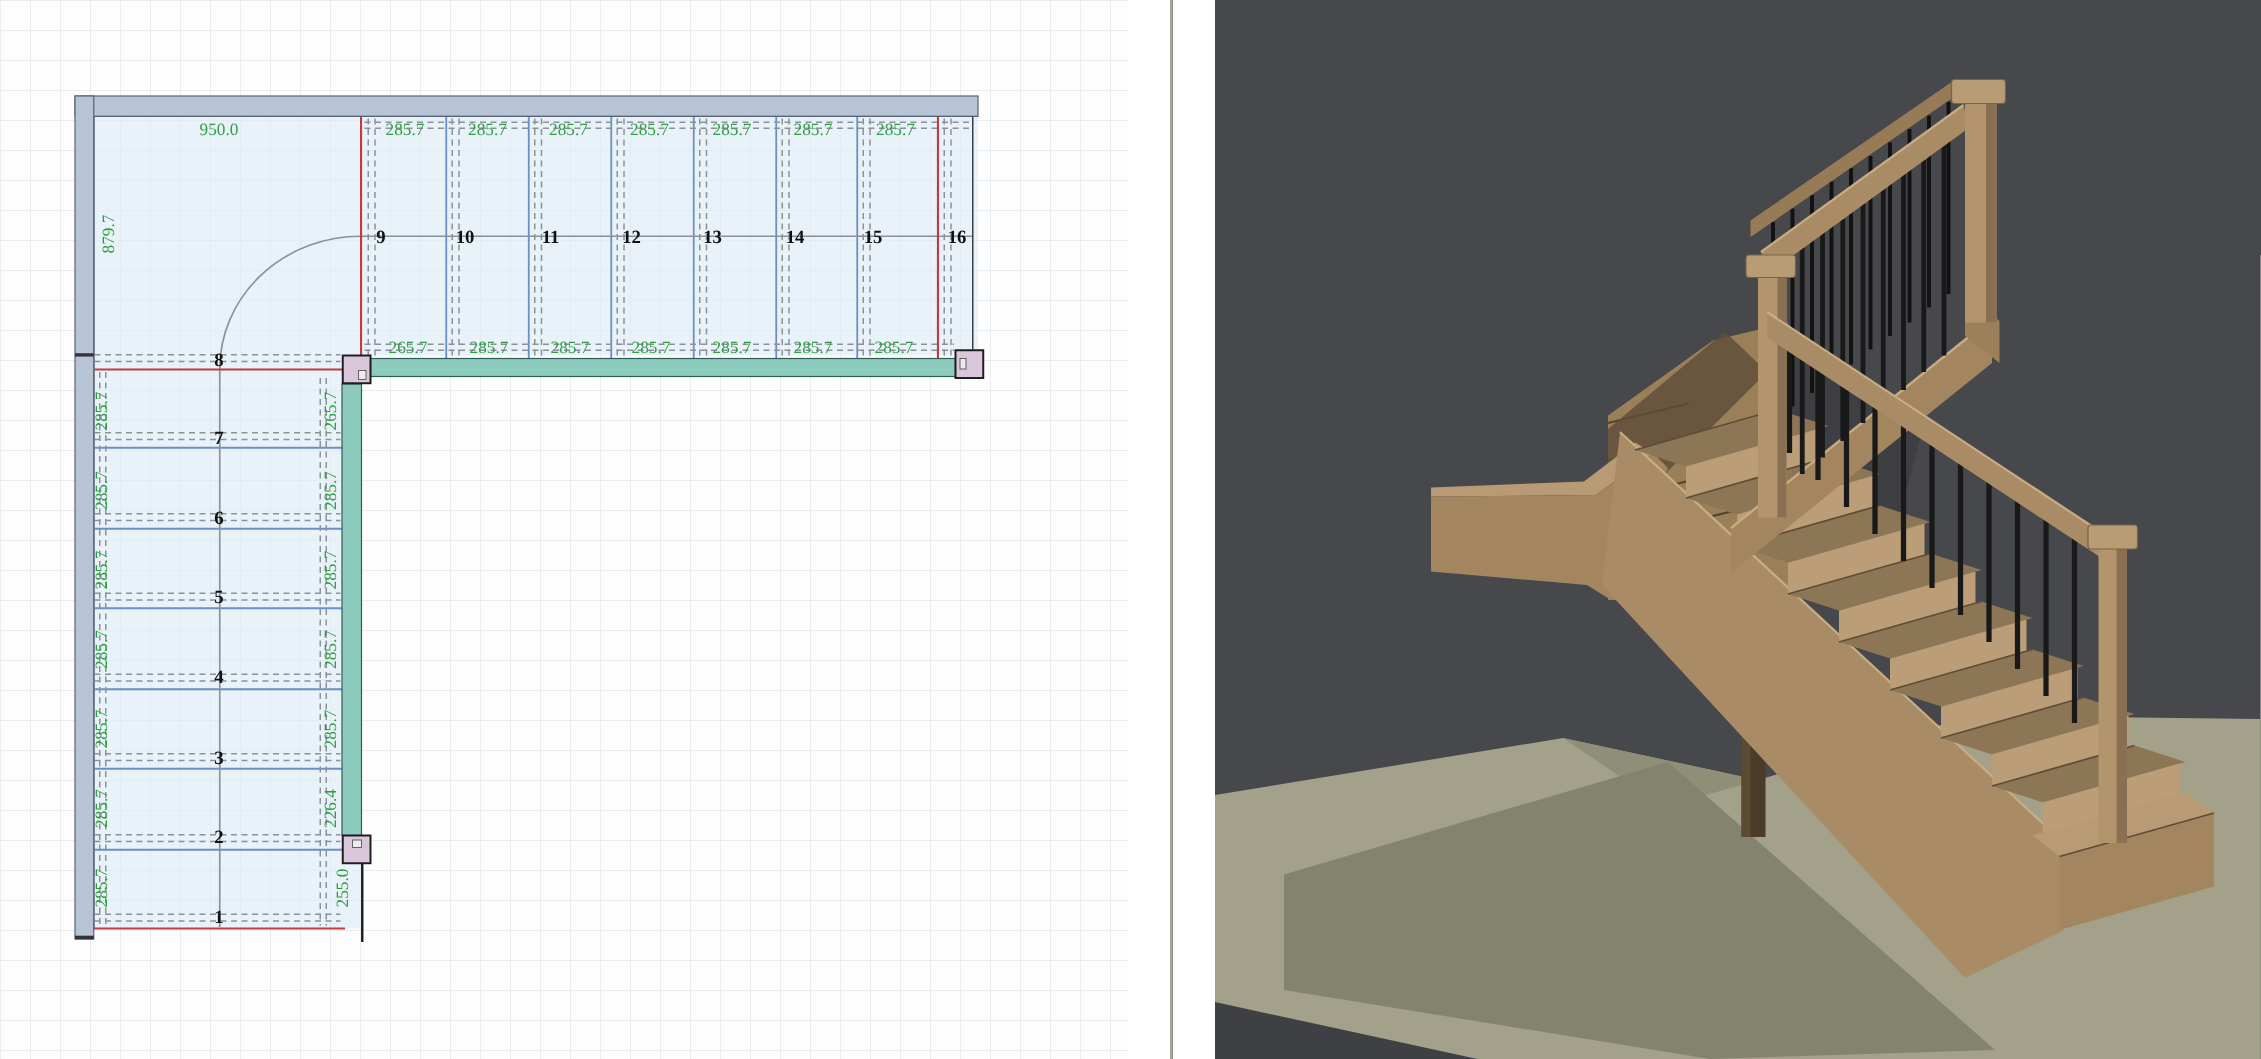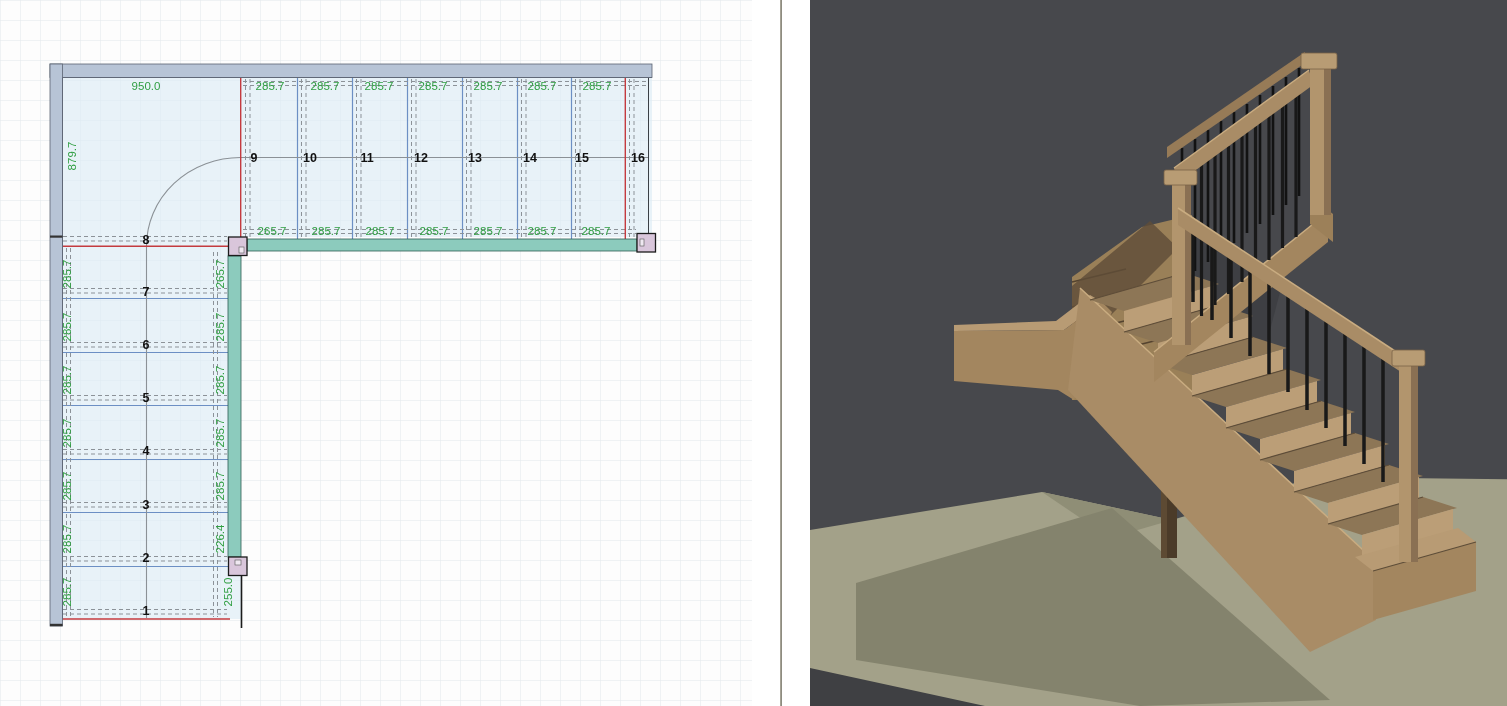--- a/index.html
+++ b/index.html
@@ -1,16 +1,16 @@
 <!DOCTYPE html>
 <html><head>
 <meta charset="utf-8">
 <style>
   html,body{margin:0;padding:0;background:#888;}
-  .app{width:1507px;height:706px;display:flex;overflow:hidden;font-family:Liberation Sans, sans-serif;background:#fff;gap:28px;}
+  .app{width:1507px;height:706px;display:flex;overflow:hidden;font-family:Liberation Serif, serif;background:#fff;gap:28px;}
   .panel{height:706px;position:relative;}
   .panel.plan{width:752px;background:#fdfdfd;}
   .panel.v3d{width:750px;background:#47484c;}
   .divider{width:5px;height:706px;background:#d8d4c6;border-left:1px solid #a5a295;border-right:1px solid #8e8c80;box-sizing:border-box;}
   svg{display:block;}
   
   .dimtxt{font-size:11.5px;fill:#2f9e41;}
   .steptxt{font-size:12.5px;font-weight:bold;fill:#111111;}
   .wallband{fill:#b7c4d6;stroke:#5a6372;stroke-width:.8;}
   .stairfill{fill:#dcebf5;fill-opacity:.62;}

